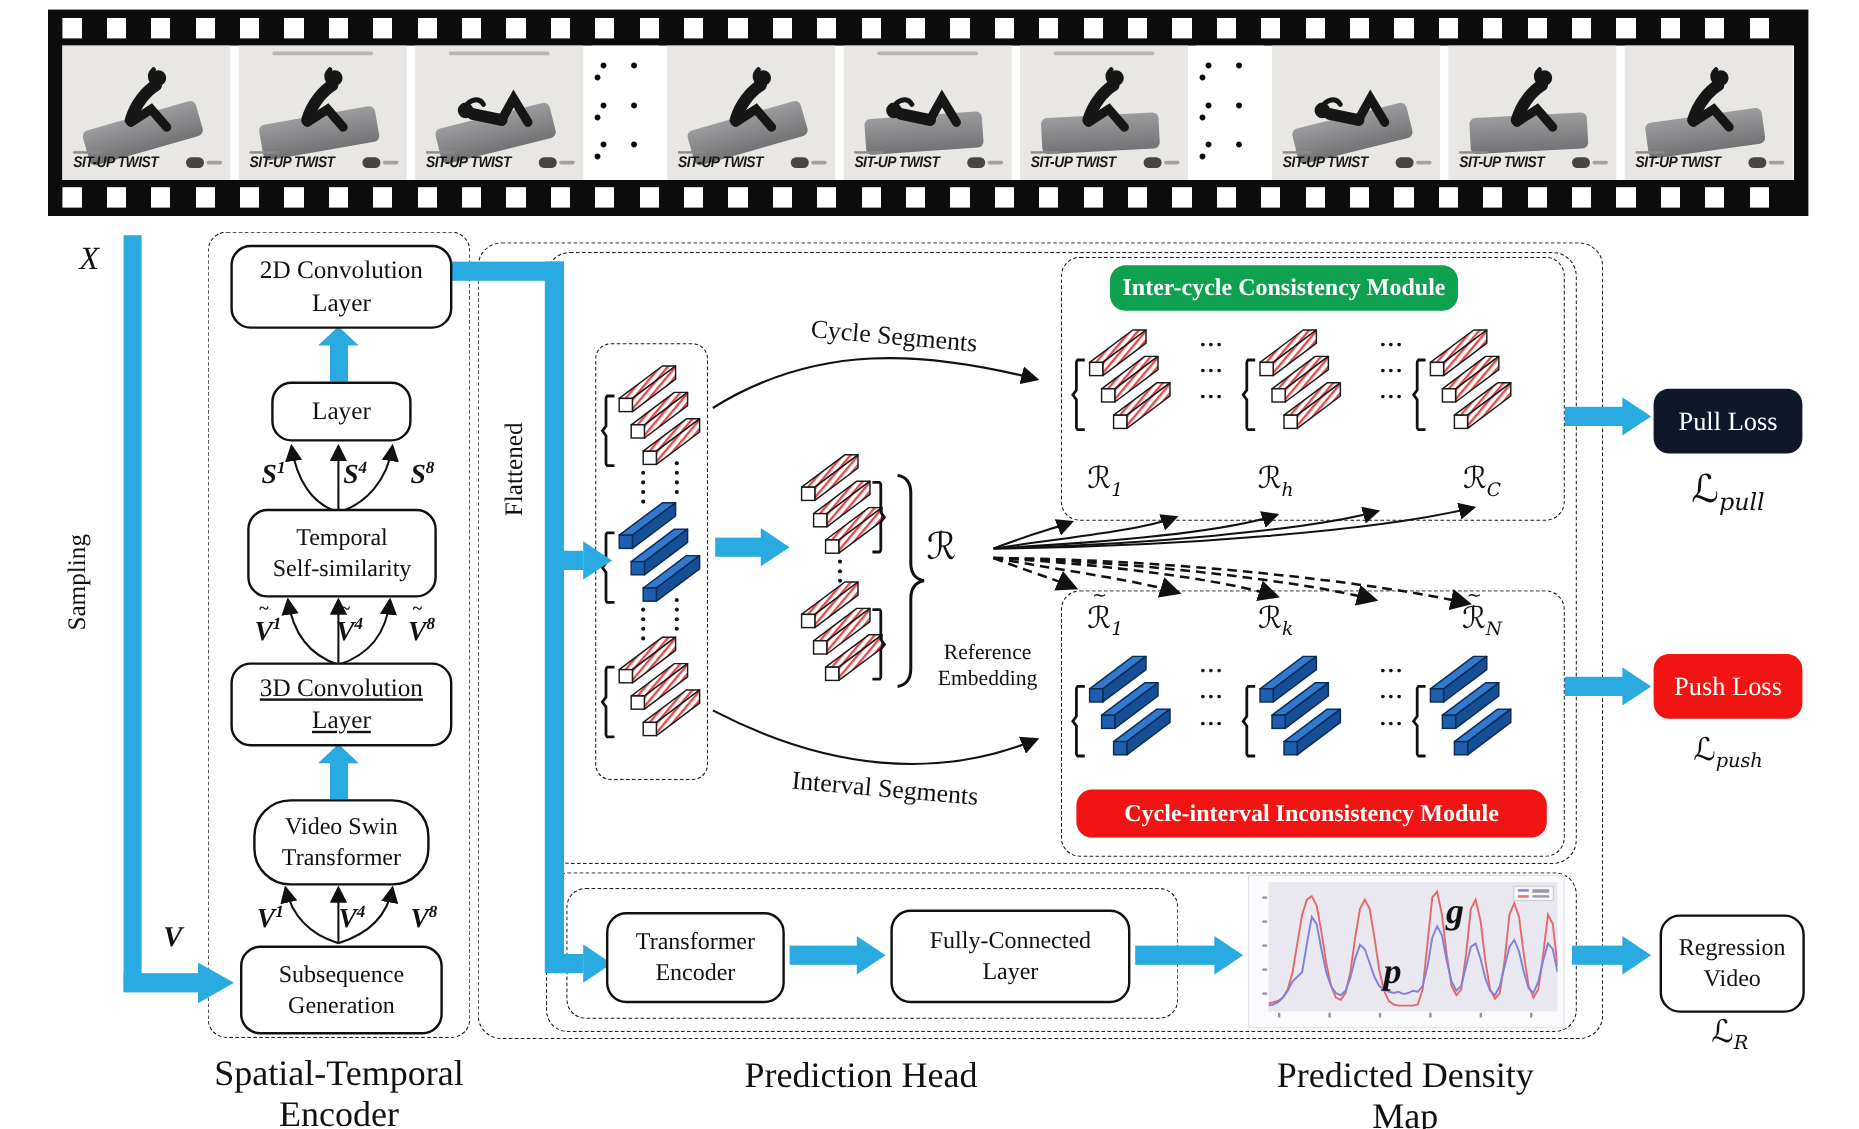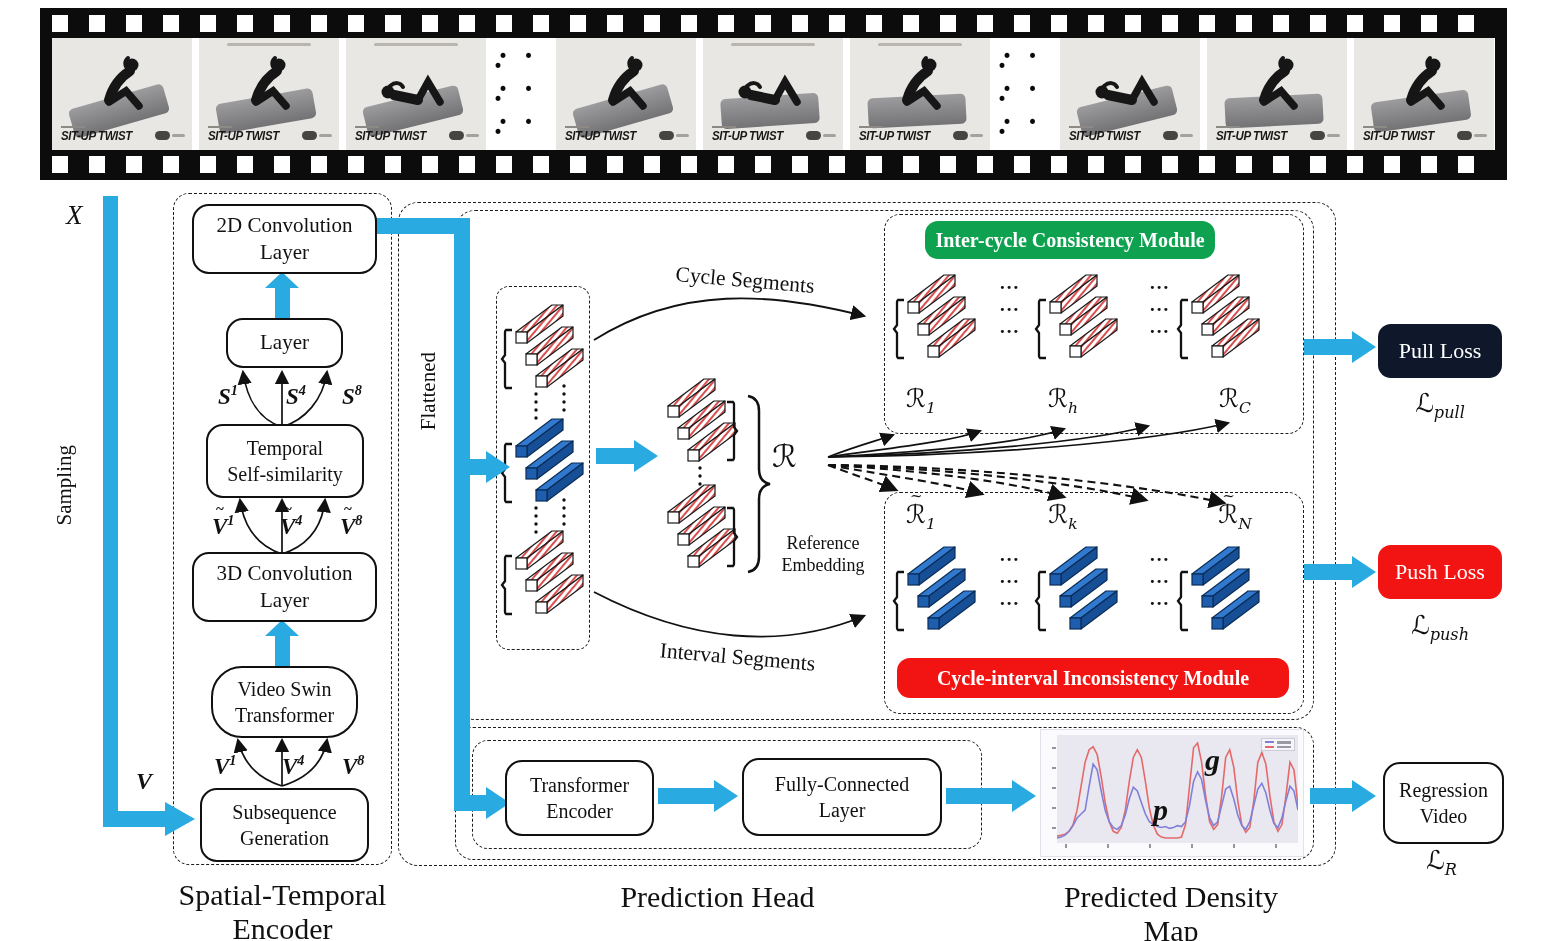--- a/index.html
+++ b/index.html
@@ -436,21 +436,21 @@
 
   <div class="obox" style="left:206px;top:424px;width:154px;height:70px;font-size:20px;">
     <div>Temporal</div>
     <div>Self-similarity</div>
   </div>
 
   <div class="lbl bolds" style="left:212px;top:512px;font-size:23px;"><span class="rwrap"><span class="rtld">~</span><span>V</span></span><sup>1</sup></div>
   <div class="lbl bolds" style="left:280px;top:512px;font-size:23px;"><span class="rwrap"><span class="rtld">~</span><span>V</span></span><sup>4</sup></div>
   <div class="lbl bolds" style="left:340px;top:512px;font-size:23px;"><span class="rwrap"><span class="rtld">~</span><span>V</span></span><sup>8</sup></div>
 
-  <div class="obox" style="left:192px;top:552px;width:181px;height:66px;">
+  <div class="obox" style="left:192px;top:552px;width:181px;height:66px;text-decoration:underline;">
     <div>3D Convolution</div>
     <div>Layer</div>
   </div>
   <div class="varrow" style="left:265px;top:620px;height:46px;">
       <div class="hd"></div>
       <div class="sh"></div>
     </div>
   <div class="obox" style="left:211px;top:666px;width:143px;height:68px;font-size:20px;border-radius:31px;">
     <div>Video Swin</div>
     <div>Transformer</div>
@@ -516,21 +516,21 @@
       <span>...</span>
       <span>...</span>
   </div>
   <div class="badge" style="left:897px;top:658px;width:392px;height:40px;background:#f21313;">Cycle-interval Inconsistency Module</div>
 
   <div class="harrow" style="left:1304px;top:331px;width:72px;">
       <div class="sh"></div>
       <div class="hd"></div>
     </div>
   <div class="loss" style="left:1378px;top:324px;width:124px;height:54px;background:#0f172a;">Pull Loss</div>
-  <div class="lbl scr" style="left:1378px;top:388px;width:124px;text-align:center;font-size:26px;"><span>ℒ</span><sub class="mathit">pull</sub></div>
+  <div class="lbl scr" style="left:1378px;top:388px;width:124px;text-align:center;font-size:32px;"><span>ℒ</span><sub class="mathit">pull</sub></div>
 
   <div class="harrow" style="left:1304px;top:556px;width:72px;">
       <div class="sh"></div>
       <div class="hd"></div>
     </div>
   <div class="loss" style="left:1378px;top:545px;width:124px;height:54px;background:#f21313;">Push Loss</div>
   <div class="lbl scr" style="left:1378px;top:610px;width:124px;text-align:center;font-size:26px;"><span>ℒ</span><sub class="mathit">push</sub></div>
 
   <div class="obox" style="left:505px;top:760px;width:145px;height:72px;font-size:20px;">
     <div>Transformer</div>

